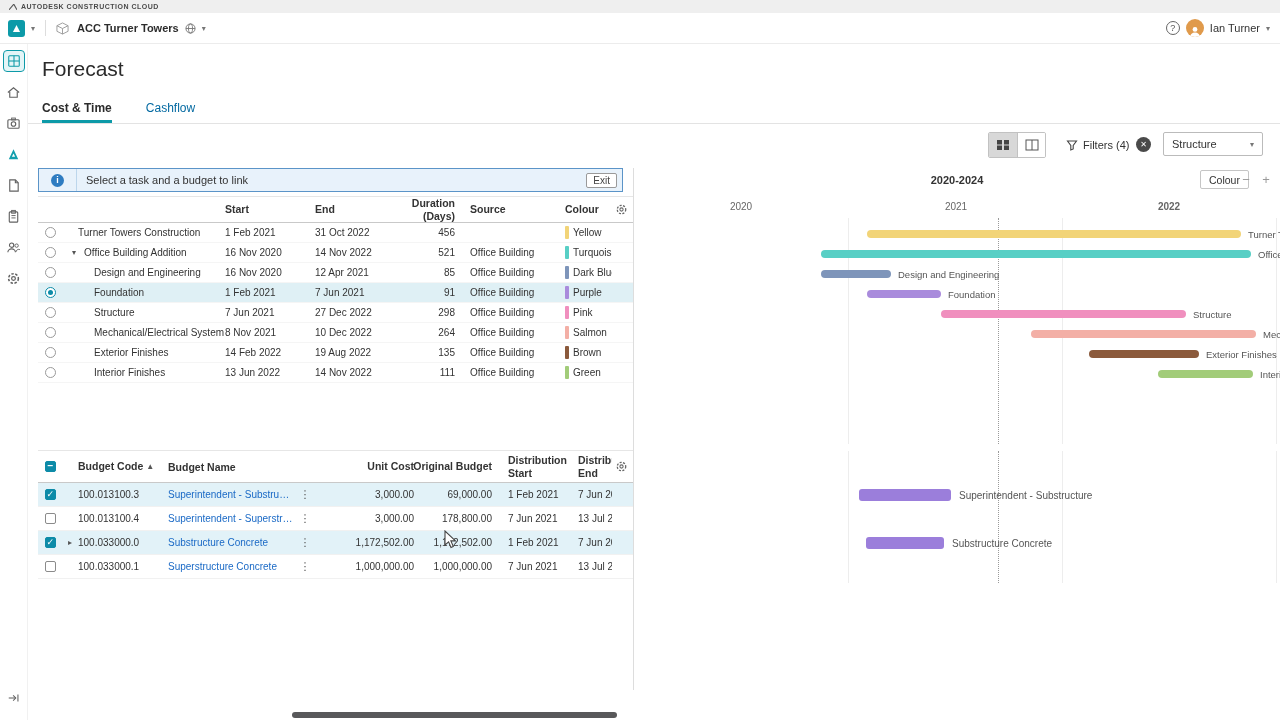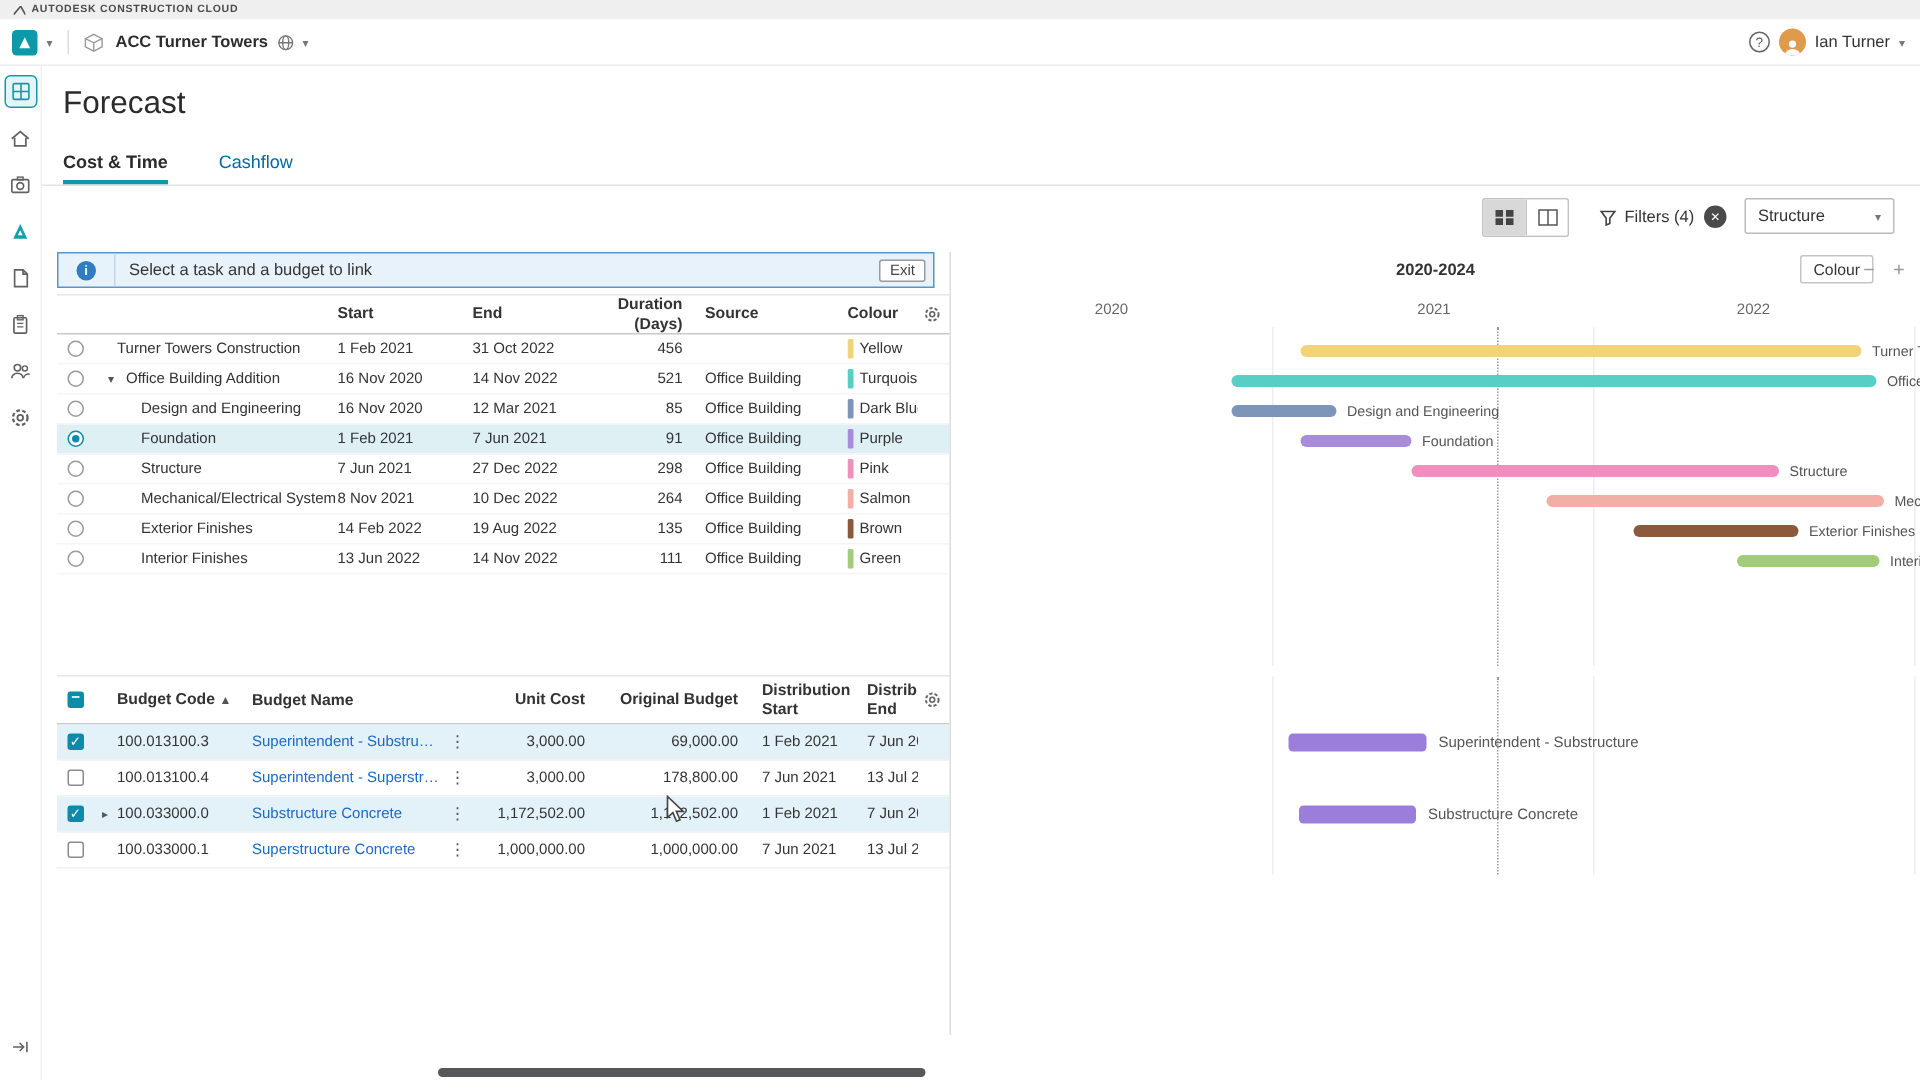--- a/index.html
+++ b/index.html
@@ -78,21 +78,21 @@
   
   .budget-table{position:absolute;left:38px;top:450px}
   .budget-body .brow{height:24px;border-bottom:1px solid #f1f1f1}
   .brow.hl{background:#e2f2f8}
   .b-check{left:0;width:24px;justify-content:center}
   .b-code{left:28px;width:98px;padding-left:12px;position:absolute}
   .b-caret{position:absolute;left:2px;font-size:8px;color:#555}
   .b-name{left:130px;width:126px;color:#1b6ac6;text-overflow:ellipsis;display:block;line-height:24px}
   .bhead .b-name{color:#333;line-height:normal;display:flex}
   .b-kebab{left:258px;width:18px;justify-content:center;color:#555;font-size:11px}
-  .b-unit{left:272px;width:80px;justify-content:flex-end;text-align:center}
+  .b-unit{left:296px;width:80px;justify-content:flex-end;text-align:center}
   .b-orig{left:368px;width:86px;justify-content:flex-end;text-align:right}
   .b-dstart{left:470px;width:64px}
   .b-dend{left:540px;width:34px}
   .cb{width:11px;height:11px;border:1px solid #8b8b8b;border-radius:2px;background:#fff;position:relative}
   .cb.on{background:#0d8ba8;border-color:#0d8ba8}
   .cb.on::after{content:'✓';position:absolute;left:1px;top:-1px;color:#fff;font-size:9px}
   .cb.ind{background:#0d8ba8;border-color:#0d8ba8}
   .cb.ind::after{content:'−';position:absolute;left:2px;top:-2px;color:#fff;font-size:10px;font-weight:bold}
   .sort-caret{font-size:8px;color:#555;margin-left:3px}
 
@@ -312,21 +312,21 @@
         <span class="tcell c-colour"><span class="chip" style="background:#58CFC5"></span>Turquoise</span>
       </div>
       <div class="trow">
         <span class="tcell c-radio">
           <span class="radio"></span>
         </span>
         <span class="tcell c-name lvl1">
           <span>Design and Engineering</span>
         </span>
         <span class="tcell c-start">16 Nov 2020</span>
-        <span class="tcell c-end">12 Mar 2021</span>
+        <span class="tcell c-end">12 Apr 2021</span>
         <span class="tcell c-dur">85</span>
         <span class="tcell c-src">Office Building</span>
         <span class="tcell c-colour"><span class="chip" style="background:#7E95BA"></span>Dark Blue</span>
       </div>
       <div class="trow rowsel">
         <span class="tcell c-radio">
           <span class="radio on"></span>
         </span>
         <span class="tcell c-name lvl1">
           <span>Foundation</span>
@@ -465,21 +465,21 @@
 </div>
 
 <div class="gantt">
   <div class="g-range">2020-2024</div>
   <div class="g-today">Colour</div>
   <div class="g-zoom" style="left:604px">−</div>
   <div class="g-zoom" style="left:624px">+</div>
   <div id="gantt-years">
       <span class="year-label" style="left: 107px;">2020</span>
       <span class="year-label" style="left: 322px;">2021</span>
-      <span class="year-label" style="left: 535px;">2022</span>
+      <span class="year-label" style="left: 535px; font-weight: bold;">2022</span>
     </div>
   <div id="gantt-grid">
       <div class="gridline grid-top" style="left: 214px;"></div>
       <div class="gridline grid-top" style="left: 428px;"></div>
       <div class="gridline grid-top" style="left: 642px;"></div>
       <div class="todayline grid-top" style="left: 364px;"></div>
       <div class="gridline grid-bottom" style="left: 214px;"></div>
       <div class="gridline grid-bottom" style="left: 428px;"></div>
       <div class="gridline grid-bottom" style="left: 642px;"></div>
       <div class="todayline grid-bottom" style="left: 364px;"></div>

